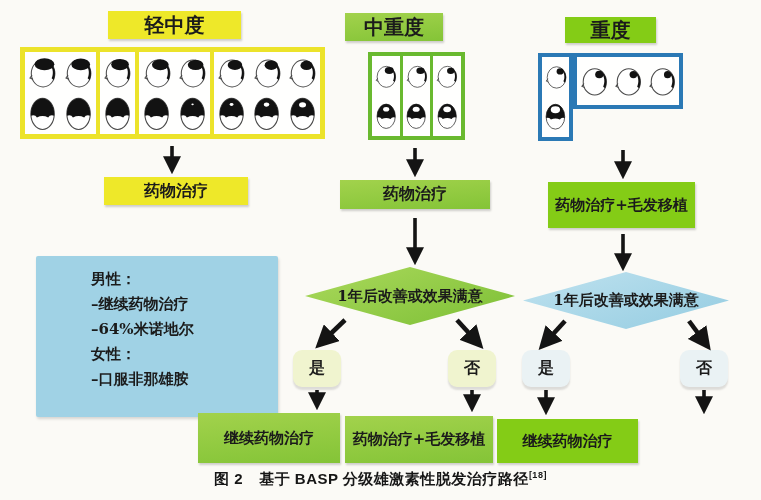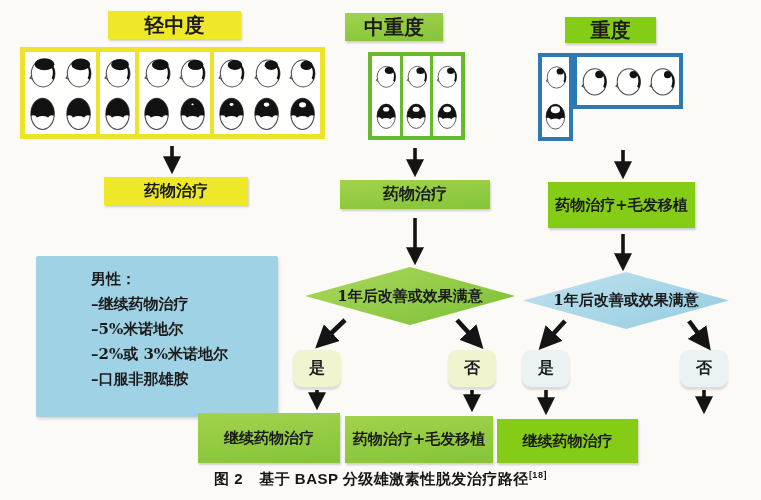--- a/index.html
+++ b/index.html
@@ -334,22 +334,22 @@
       </div>
     </div>
 
   <div class="abs treat fill-yellow" style="left:104px;top:177px;width:144px;height:28px;">药物治疗</div>
   <div class="abs treat fill-green" style="left:340px;top:180px;width:150px;height:29px;">药物治疗</div>
   <div class="abs treat fill-blue" style="left:548px;top:182px;width:147px;height:46px;font-size:15px;">药物治疗+毛发移植</div>
 
   <div class="abs infobox" style="left:36px;top:226px;width:242px;height:161px;margin-top:30px;">
     <div>男性：</div>
     <div>–继续药物治疗</div>
-    <div>–5%米诺地尔</div>
-    <div>–2%或 3%米诺地尔</div>
+    <div>–64%米诺地尔</div>
+    <div>女性：</div>
     <div>–口服非那雄胺</div>
   </div>
 
 
   <div class="abs diamond green" style="left:305px;top:267px;width:210px;height:58px;">1年后改善或效果满意</div>
   <div class="abs diamond blue" style="left:523px;top:272px;width:206px;height:57px;">1年后改善或效果满意</div>
 
   <div class="abs chip cream" style="left:293px;top:350px;width:48px;height:37px;">是</div>
   <div class="abs chip cream" style="left:448px;top:350px;width:48px;height:37px;">否</div>
   <div class="abs chip pale" style="left:522px;top:350px;width:48px;height:37px;">是</div>

